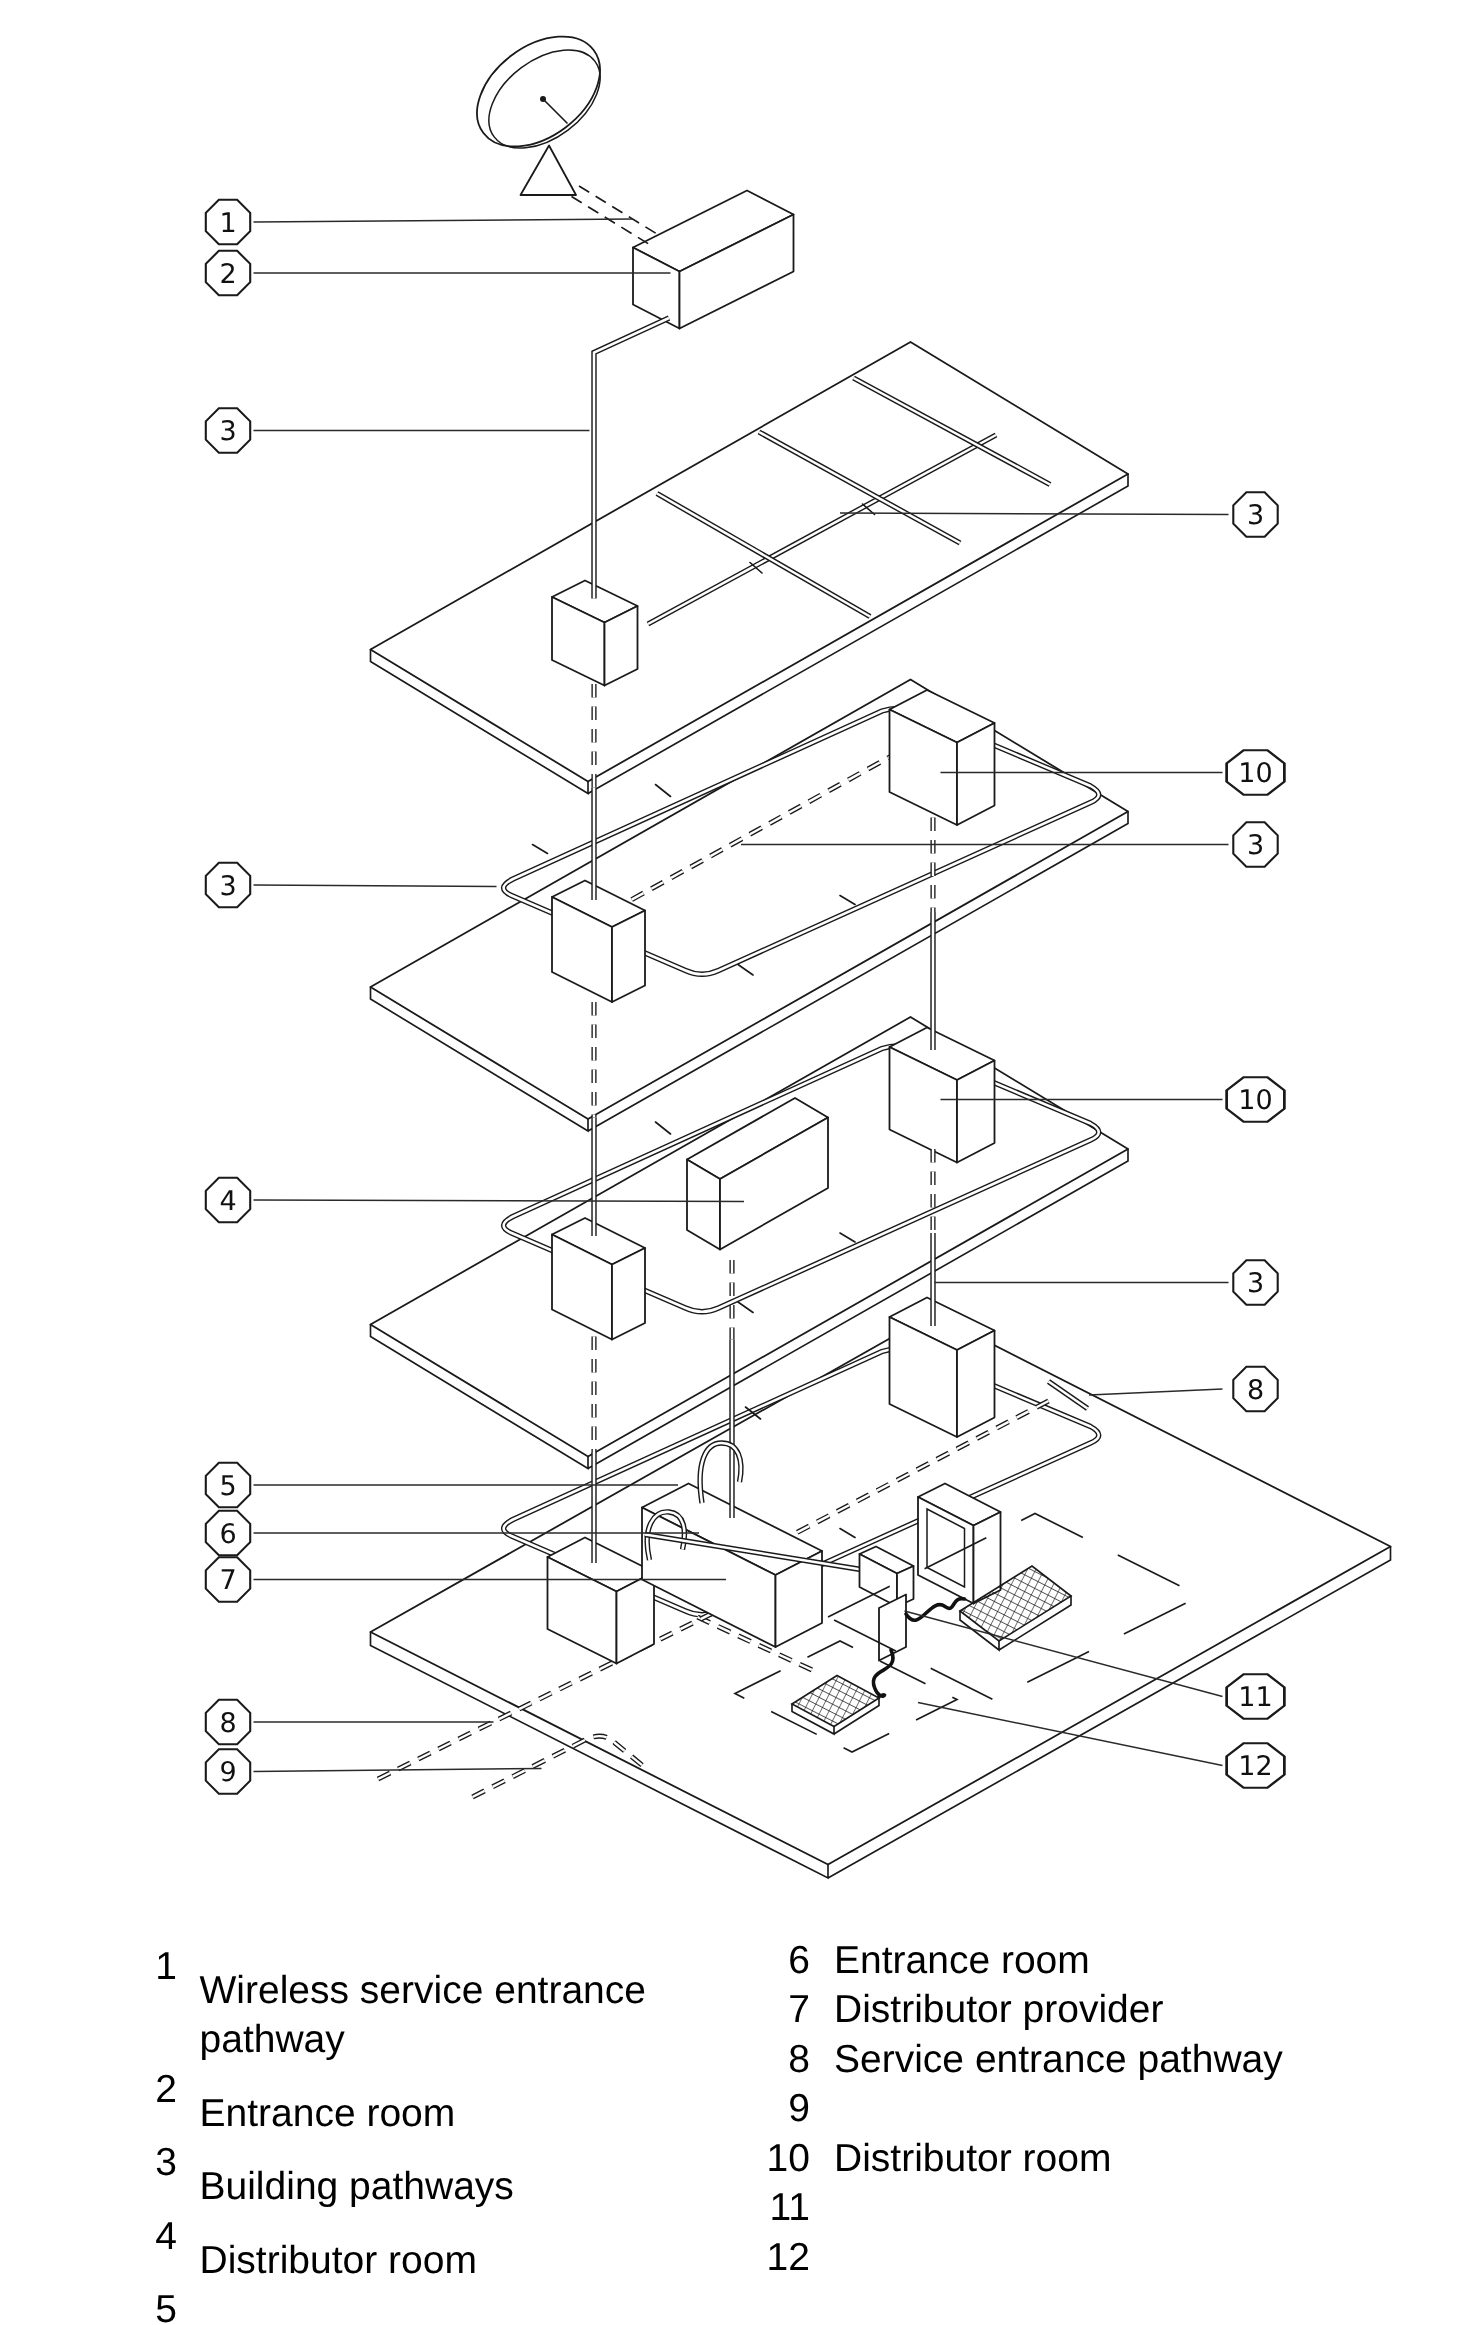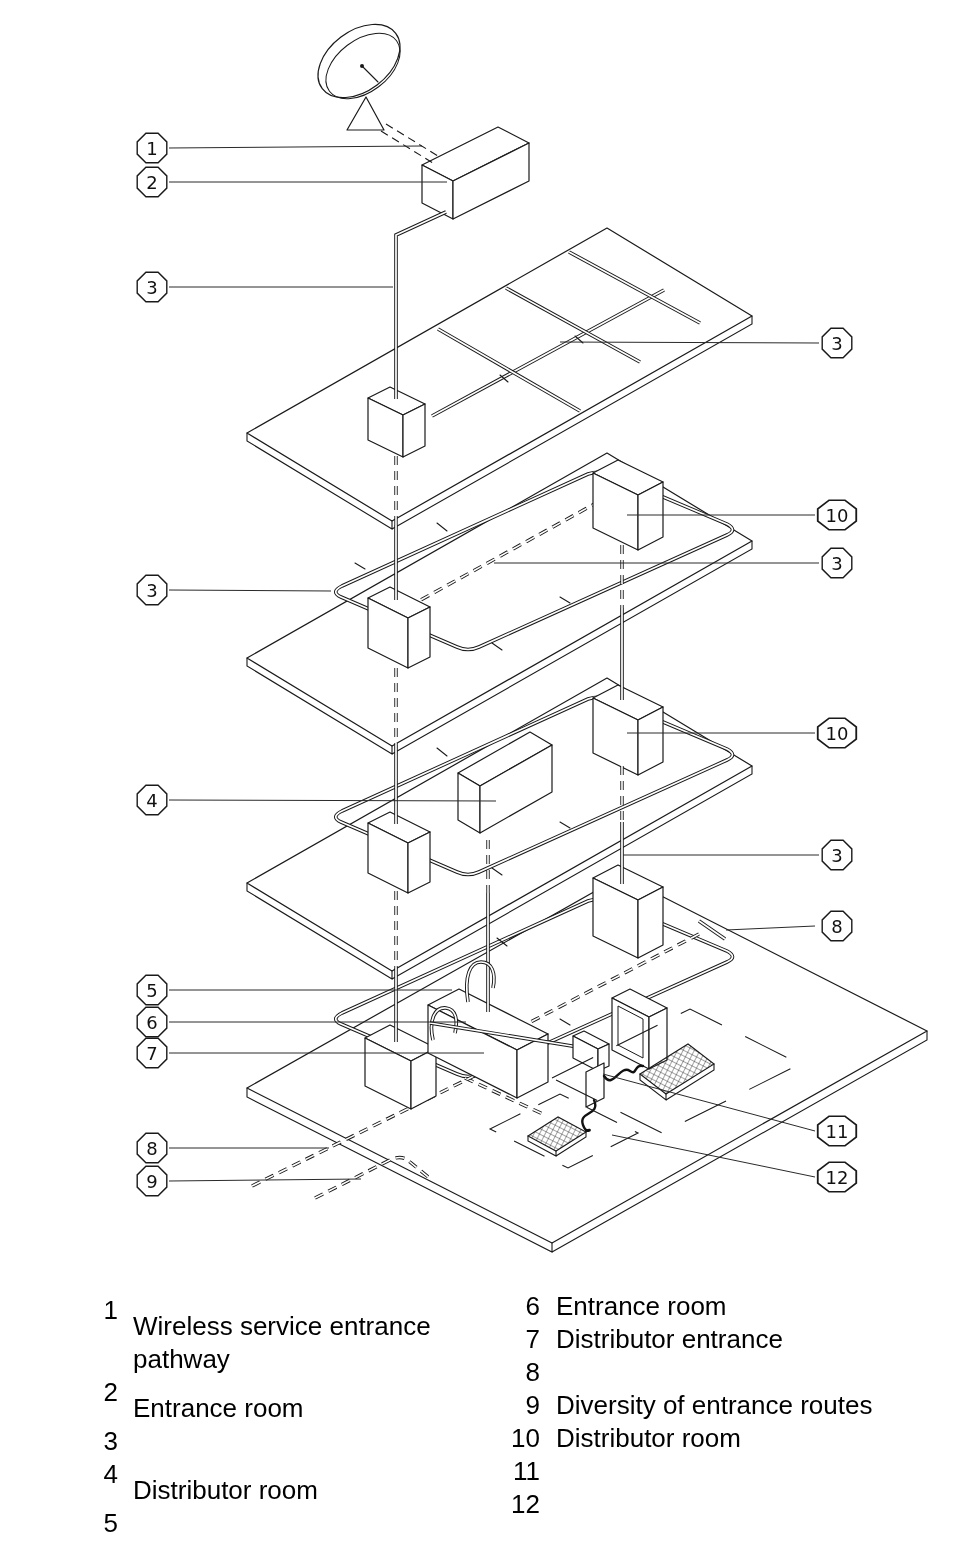--- a/index.html
+++ b/index.html
@@ -370,45 +370,46 @@
   <div class="lrow">
     <span class="lnum">1</span>
     <span class="llbl">Wireless service entrance pathway</span>
   </div>
   <div class="lrow">
     <span class="lnum">2</span>
     <span class="llbl">Entrance room</span>
   </div>
   <div class="lrow">
     <span class="lnum">3</span>
+    <span class="llbl">Building pathways</span>
   </div>
   <div class="lrow">
     <span class="lnum">4</span>
     <span class="llbl">Distributor room</span>
   </div>
   <div class="lrow">
     <span class="lnum">5</span>
   </div>
 </div>
 
 <div class="legend-col legend-right">
   <div class="lrow">
     <span class="lnum">6</span>
     <span class="llbl">Entrance room</span>
   </div>
   <div class="lrow">
     <span class="lnum">7</span>
-    <span class="llbl">Distributor entrance</span>
+    <span class="llbl">Distributor provider</span>
   </div>
   <div class="lrow">
     <span class="lnum">8</span>
+    <span class="llbl">Service entrance pathway</span>
   </div>
   <div class="lrow">
     <span class="lnum">9</span>
-    <span class="llbl">Diversity of entrance routes</span>
   </div>
   <div class="lrow">
     <span class="lnum">10</span>
     <span class="llbl">Distributor room</span>
   </div>
   <div class="lrow">
     <span class="lnum">11</span>
   </div>
   <div class="lrow">
     <span class="lnum">12</span>

